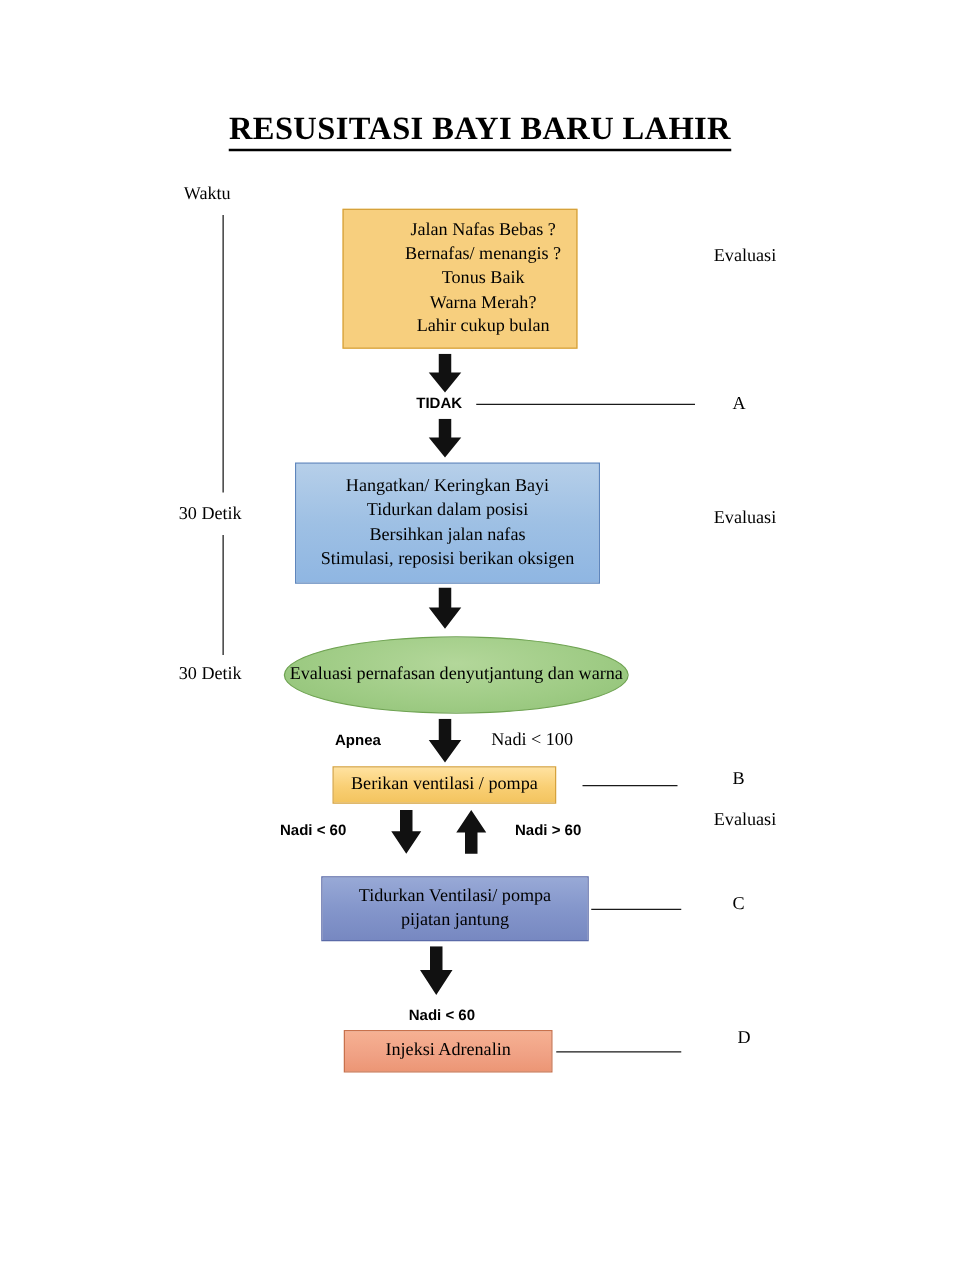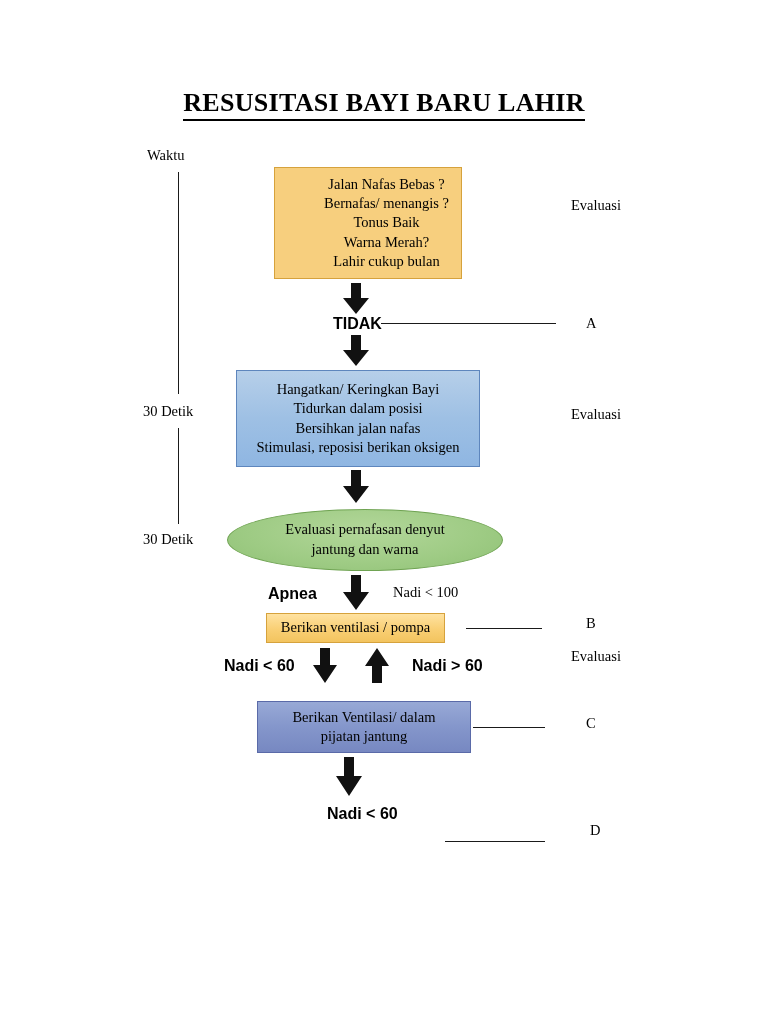--- a/index.html
+++ b/index.html
@@ -41,21 +41,21 @@
 
   
   .txt {
     font-family: "Liberation Serif", "DejaVu Serif", serif;
     font-size: 14.5px;
     white-space: nowrap;
     line-height: 1.25;
   }
   .txt-sans-b {
     font-family: "Liberation Sans", "DejaVu Sans", sans-serif;
-    font-size: 16px;
+    font-size: 12px;
     font-weight: bold;
     white-space: nowrap;
   }
 
   
   .box {
     box-sizing: border-box;
     display: flex;
     flex-direction: column;
     align-items: center;
@@ -88,21 +88,21 @@
     border: 1.3px solid #c8714c;
   }
 
   
   .ellipse {
     box-sizing: border-box;
     border-radius: 50%;
     background: radial-gradient(ellipse at 50% 35%, #b3d79a 0%, #9ecb84 60%, #8fc175 100%);
     border: 1.3px solid #6fa352;
     display: flex;
-    flex-direction: column;
+    flex-direction: row;
     align-items: center;
     justify-content: center;
     text-align: center;
     font-size: 14.5px;
     line-height: 1.35;
   }
 
   
   .vline {
     background: #1a1a1a;
@@ -195,33 +195,36 @@
       <polygon points="10,0 20,0 20,17 27,17 15,35 3,17 10,17" fill="#111111"></polygon>
     </svg>
   </div>
   <div class="abs arrow" style="left:362px; top:648px;">
     <svg width="30" height="36" viewBox="0 0 30 36">
       <polygon points="15,0 27,18 20,18 20,35 10,35 10,18 3,18" fill="#111111"></polygon>
     </svg>
   </div>
 
   <div class="abs box box-indigo" style="left:257px; top:701px; width:214px; height:52px;">
-    <span class="ln">Berikan Ventilasi/ dalam</span>
+    <span class="ln">Tidurkan Ventilasi/ pompa</span>
     <span class="ln">pijatan jantung</span>
   </div>
   <div class="abs hline" style="left:473px; top:727px; width:72px;"></div>
 
   <div class="abs arrow" style="left:333px; top:757px;">
     <svg width="32" height="40" viewBox="0 0 32 40">
       <polygon points="11,0 21,0 21,19 29,19 16,39 3,19 11,19" fill="#111111"></polygon>
     </svg>
   </div>
 
   <div class="abs txt-sans-b" style="left:327px; top:805px;">Nadi &lt; 60</div>
 
+  <div class="abs box box-salmon" style="left:275px; top:824px; width:167px; height:34px;">
+    <span class="ln">Injeksi Adrenalin</span>
+  </div>
   <div class="abs hline" style="left:445px; top:841px; width:100px;"></div>
 
   <div class="abs txt" style="left:571px; top:196px;">Evaluasi</div>
   <div class="abs txt" style="left:586px; top:314px;">A</div>
   <div class="abs txt" style="left:571px; top:405px;">Evaluasi</div>
   <div class="abs txt" style="left:586px; top:614px;">B</div>
   <div class="abs txt" style="left:571px; top:647px;">Evaluasi</div>
   <div class="abs txt" style="left:586px; top:714px;">C</div>
   <div class="abs txt" style="left:590px; top:821px;">D</div>
 

